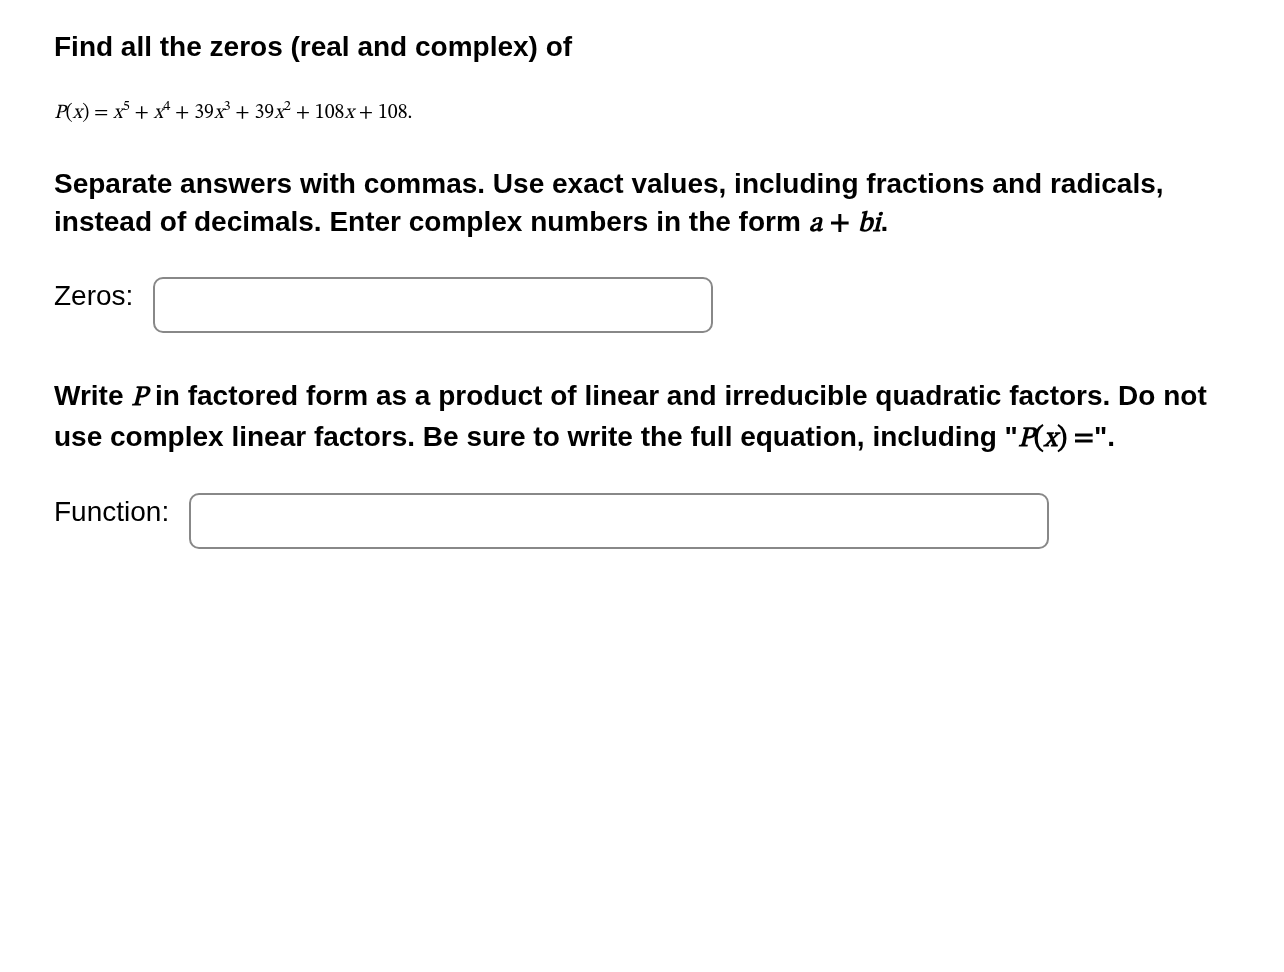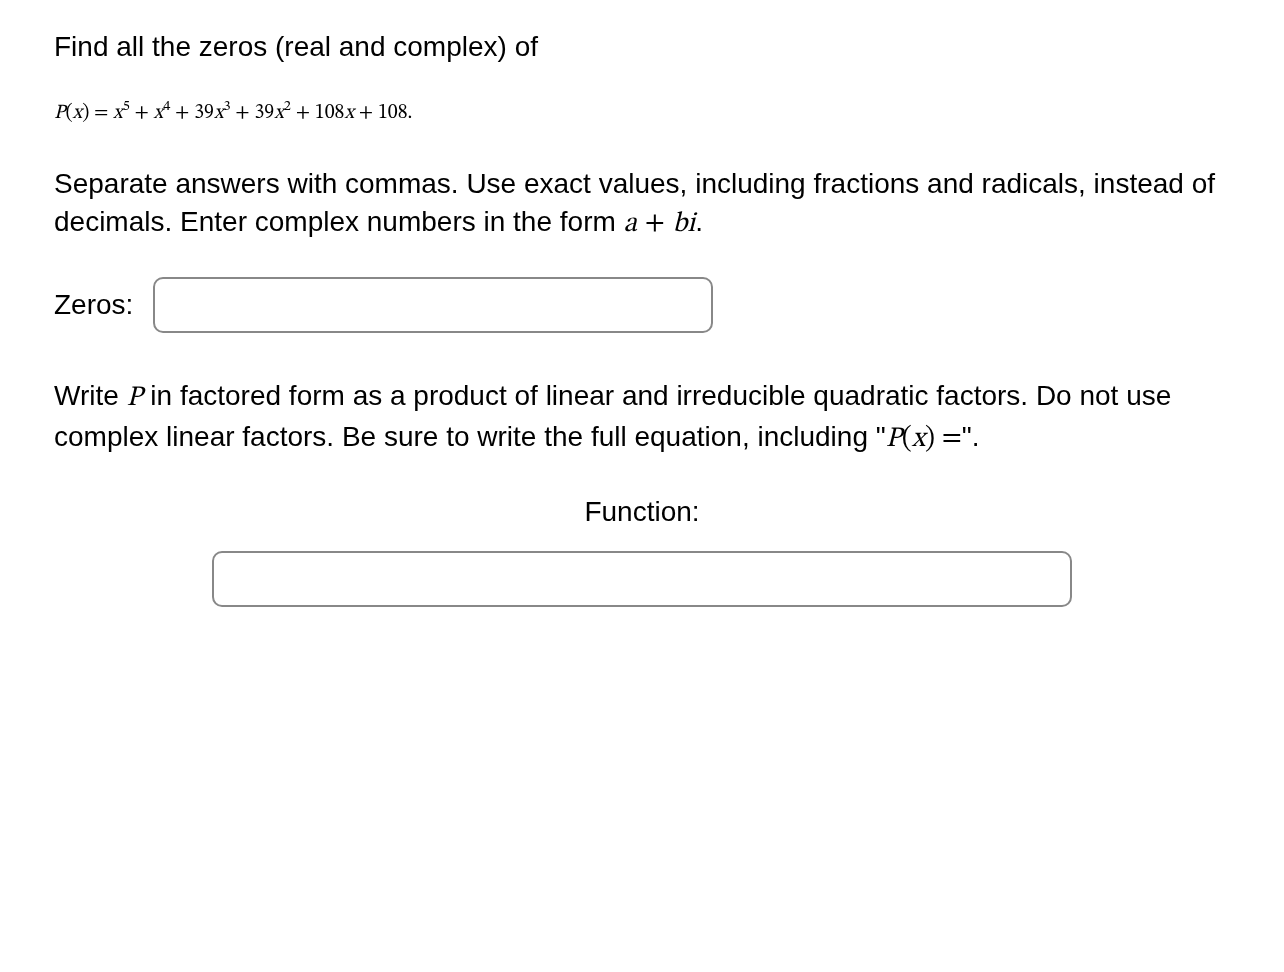--- a/index.html
+++ b/index.html
@@ -24,24 +24,25 @@
     .mop {
       font-family: 'Cambria Math', 'STIX Two Math', 'Latin Modern Math', 'Times New Roman', serif;
     }
     sup {
       font-size: 0.72em;
       vertical-align: super;
       line-height: 0;
     }
     .para {
       margin: 0 0 34px 0;
+      font-weight: bold;
     }
     .input-row {
       display: flex;
-      align-items: center;
+      align-items: flex-start;
       gap: 20px;
       margin: 0 0 44px 0;
     }
     .input-label {
       font-size: 28px;
     }
     input.textbox {
       border: 2px solid #888;
       border-radius: 10px;
       height: 56px;
@@ -75,16 +76,16 @@
 
 <div class="para">Separate answers with commas. Use exact values, including fractions and radicals, instead of decimals. Enter complex numbers in the form <span class="mathvar">a</span> <span class="mop">+</span> <span class="mathvar">bi</span>.</div>
 
 <div class="input-row">
   <span class="input-label">Zeros:</span>
   <input type="text" class="textbox zeros-input" value="" style="">
 </div>
 
 <div class="para">Write <span class="mathP">P</span> in factored form as a product of linear and irreducible quadratic factors. Do not use complex linear factors. Be sure to write the full equation, including "<span class="mathvar">P</span><span class="mop">(</span><span class="mathvar">x</span><span class="mop">) =</span>".</div>
 
-<div class="input-row" style="margin-bottom:10px;flex-direction:column;">
+<div class="input-row" style="margin-bottom:10px;">
   <span class="input-label">Function:</span>
   <input type="text" class="textbox function-input" value="" style="">
 </div>
 
 </body></html>

